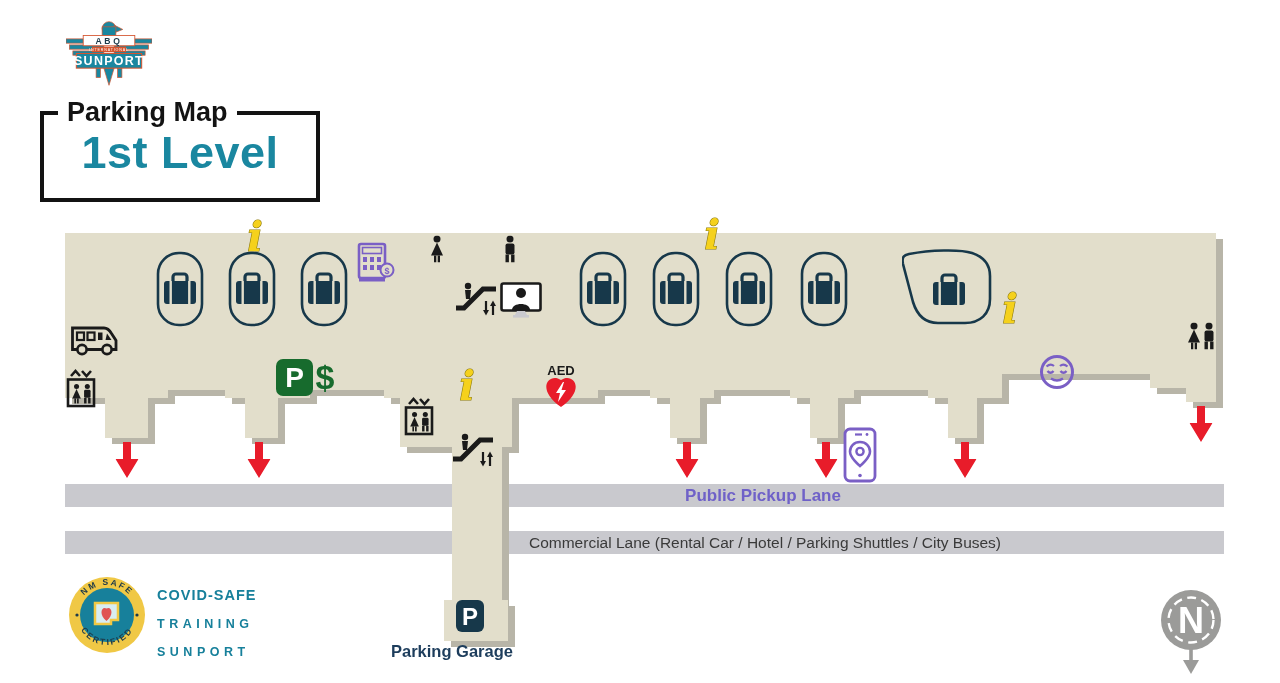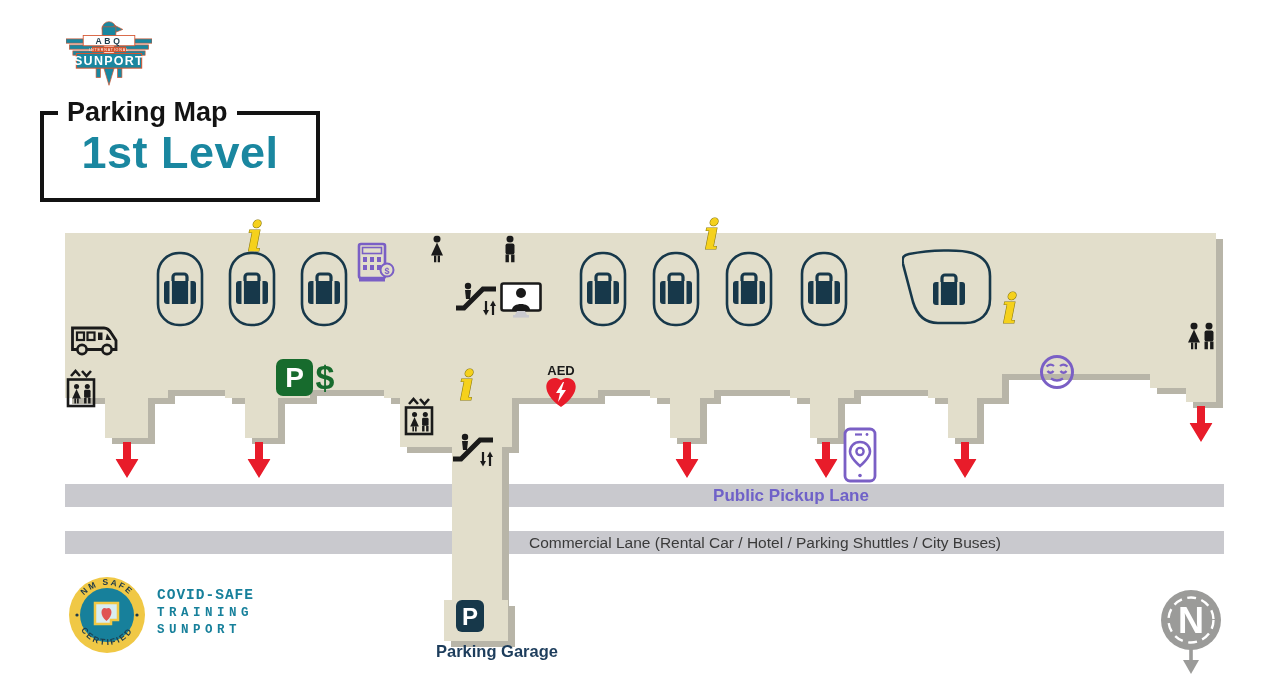--- a/index.html
+++ b/index.html
@@ -3,34 +3,34 @@
 <meta charset="utf-8">
 <style>
   html,body{margin:0;padding:0;background:#fff;}
   .stage{position:relative;width:1280px;height:683px;background:#ffffff;overflow:hidden;
          font-family:"Liberation Sans",sans-serif;}
   .base{position:absolute;left:0;top:0;}
   .abs{position:absolute;}
   .ic{position:absolute;transform:translate(-50%,-50%);line-height:0;}
   .lane-label{position:absolute;transform:translateX(-50%);white-space:nowrap;}
   .lane-label.public{left:763px;top:484px;height:17px;line-height:23px;
-      font-size:17px;font-weight:600;color:var(--lane-text,#6f61c8);margin-left:28px;}
+      font-size:17px;font-weight:600;color:var(--lane-text,#6f61c8);}
   .lane-label.commercial{left:765px;top:531px;height:15px;line-height:23px;
       font-size:15.5px;font-weight:500;color:var(--dark-text,#3a3a3a);}
   .title-box{position:absolute;left:40px;top:111px;width:272px;height:83px;
       border:4px solid #131313;background:#fff;}
   .title-box .legend{position:absolute;left:14px;top:-18px;background:#fff;
       padding:0 9px;font-size:27px;font-weight:600;color:#131313;white-space:nowrap;}
   .title-box .level{margin-top:12px;text-align:center;font-size:45px;font-weight:700;
       letter-spacing:.5px;color:var(--teal,#1a87a0);}
-  .garage-label{position:absolute;left:497px;top:642px;transform:translateX(-50%);
+  .garage-label{position:absolute;left:452px;top:642px;transform:translateX(-50%);
       font-size:16.5px;font-weight:600;color:var(--garage-text,#1d3d5c);white-space:nowrap;}
-  .covid-text{position:absolute;left:157px;top:587px;color:var(--badge-teal,#17809b);font-family:Liberation Mono, monospace;}
+  .covid-text{position:absolute;left:157px;top:587px;color:var(--badge-teal,#17809b);}
   .covid-text .l1{font-size:14.5px;font-weight:700;letter-spacing:1px;}
-  .covid-text .l2,.covid-text .l3{font-size:12.5px;font-weight:600;letter-spacing:4.5px;margin-top:3px;}
+  .covid-text .l2,.covid-text .l3{font-size:12.5px;font-weight:600;letter-spacing:4.5px;margin-top:14px;}
 </style>
 </head>
 <body>
 
 <div class="stage">
 
   <svg class="base" width="1280" height="683" viewBox="0 0 1280 683">
     <rect x="65" y="484" width="1159" height="23" fill="var(--lane,#c9c9ce)"></rect>
     <rect x="65" y="531" width="1159" height="23" fill="var(--lane,#c9c9ce)"></rect>
     <path transform="translate(7,6)" fill="var(--building-shadow,#b8b5a8)" d="M65,233 H1216 V402 H1186 V388 H1150 V374 H1002 V398 H977 V438 H948 V398 H928 V390 H854 V398 H838 V438 H810 V398 H790 V390 H714 V398 H700 V438 H670 V398 H650 V390 H598 V398 H512 V447 H502 V600 H508 V641 H444 V600 H452 V447 H400 V398 H384 V390 H310 V398 H278 V438 H245 V398 H225 V390 H168 V398 H148 V438 H105 V398 H65 Z"></path>

